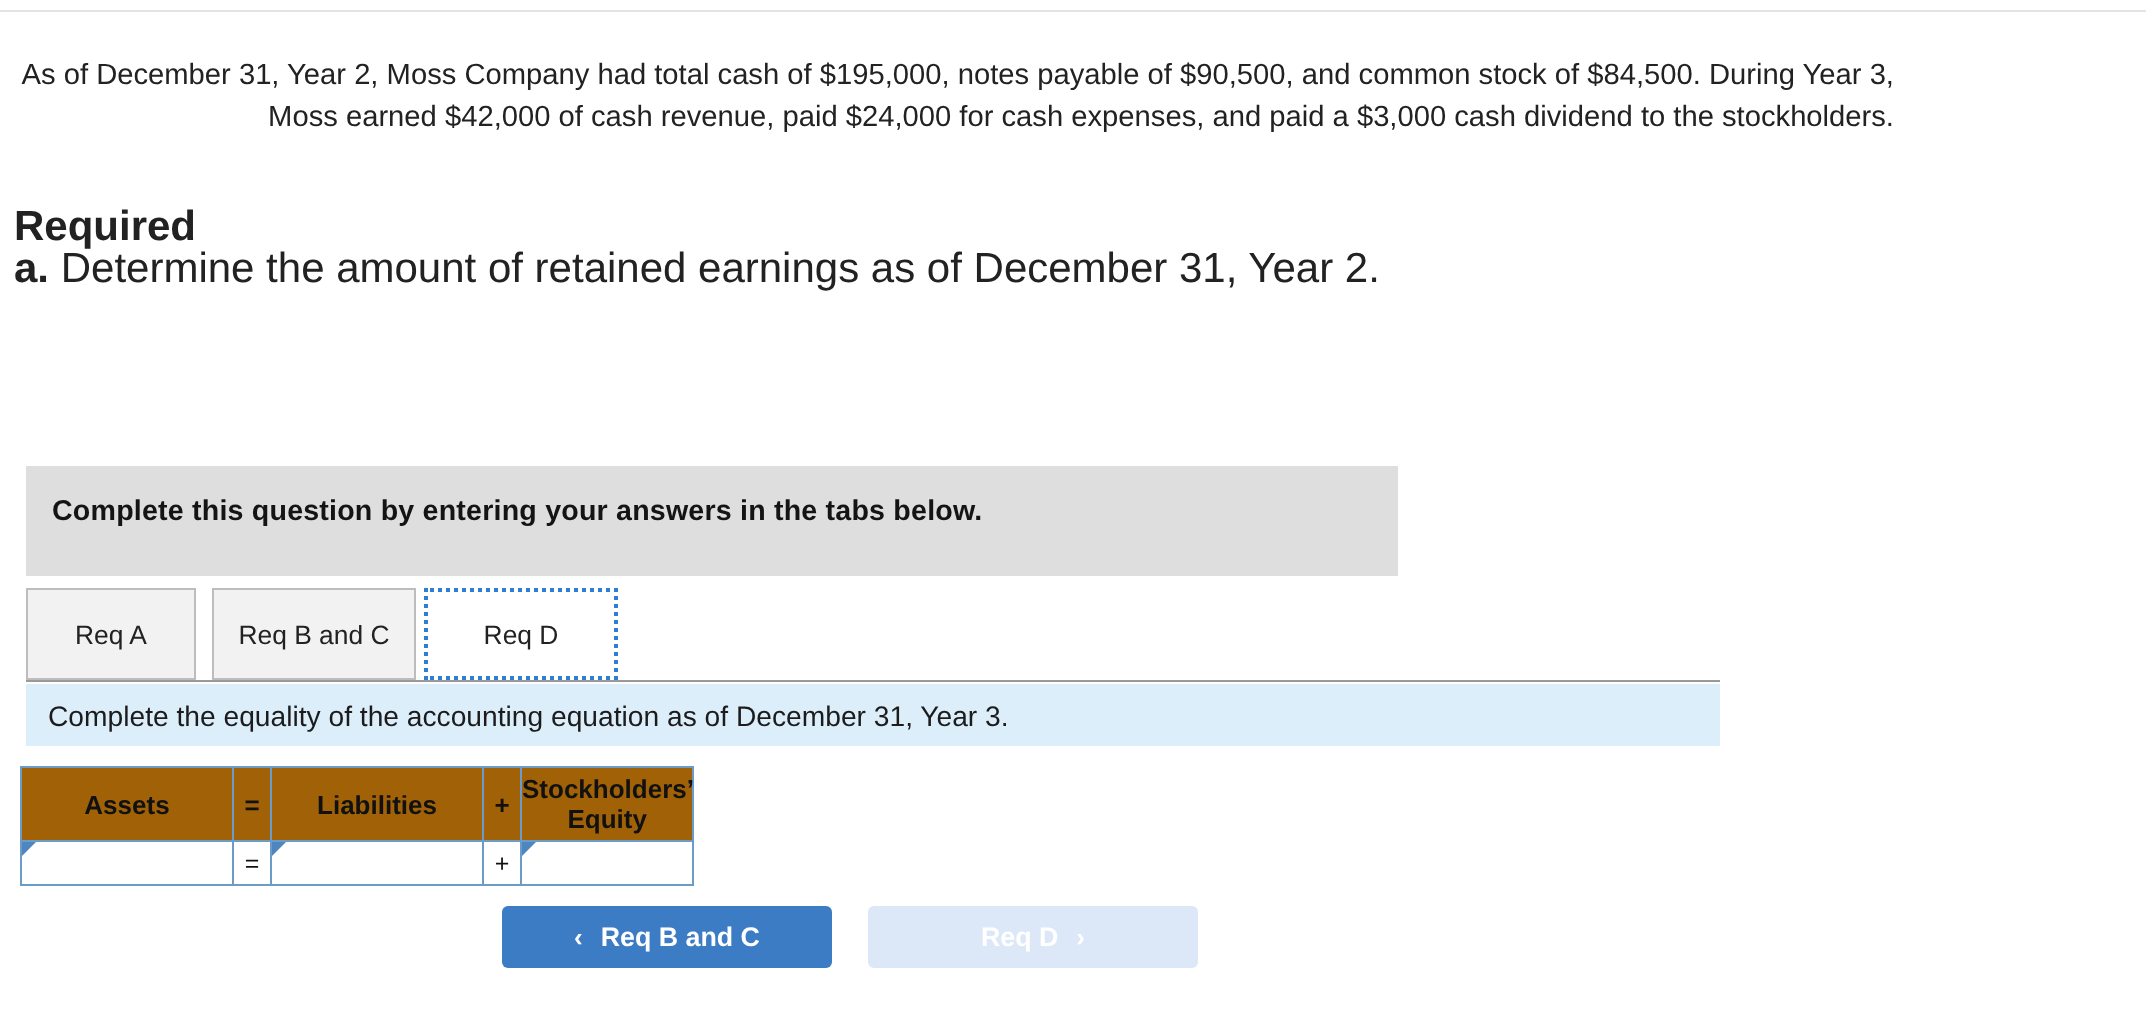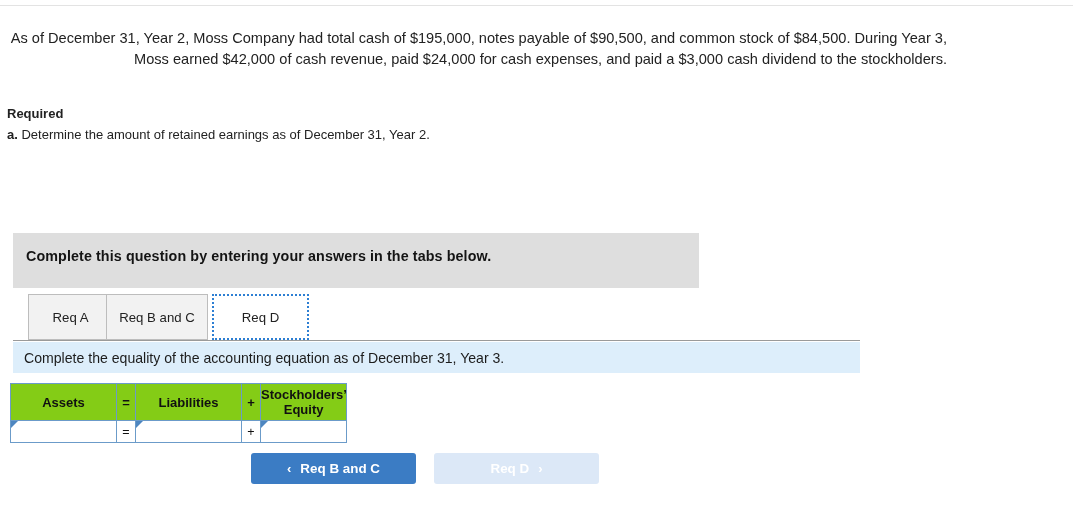--- a/index.html
+++ b/index.html
@@ -37,21 +37,21 @@
     color: #222222;
     text-align: right;
   }
   .stem p { margin: 0; }
 
   .required-block {
     position: absolute;
     top: 104px;
     left: 7px;
     width: 945px;
-    font-size: 13px;
+    font-size: 21px;
     line-height: 20.5px;
     color: #222222;
   }
   .required-block .req-title {
     font-weight: bold;
     margin: 0 0 0 0;
   }
   .required-block p { margin: 0; }
   .required-block b { font-weight: bold; }
 
@@ -96,21 +96,21 @@
     height: 46px;
     background: #f2f2f2;
     border: 1px solid #bdbdbd;
     display: flex;
     align-items: center;
     justify-content: center;
     font-size: 13.2px;
     color: #222222;
     white-space: nowrap;
   }
-  .tab.t-a    { left: 15px;   width: 85px; }
+  .tab.t-a    { left: 0px;   width: 85px; }
   .tab.t-bc   { left: 93px;  width: 102px; }
   .tab.t-d {
     left: 199px;
     width: 97px;
     background: #ffffff;
     border: 2px dotted #2d7fd3;
     z-index: 3;
   }
 
   
@@ -136,21 +136,21 @@
     top: 383px;
     left: 10px;
     border-collapse: collapse;
   }
   .eq-table th, .eq-table td {
     border: 1px solid #6b9bc9;
     padding: 0;
     margin: 0;
   }
   .eq-table thead th {
-    background: #84cc16;
+    background: #a16207;
     color: #111111;
     font-size: 13px;
     font-weight: bold;
     height: 37px;
     text-align: center;
     line-height: 15px;
   }
   .eq-table thead th.h-amt  { width: 106px; }
   .eq-table thead th.h-op   { width: 19px; font-weight: bold; font-size: 13px; }
   .eq-table thead th.h-se   { width: 86px; }

